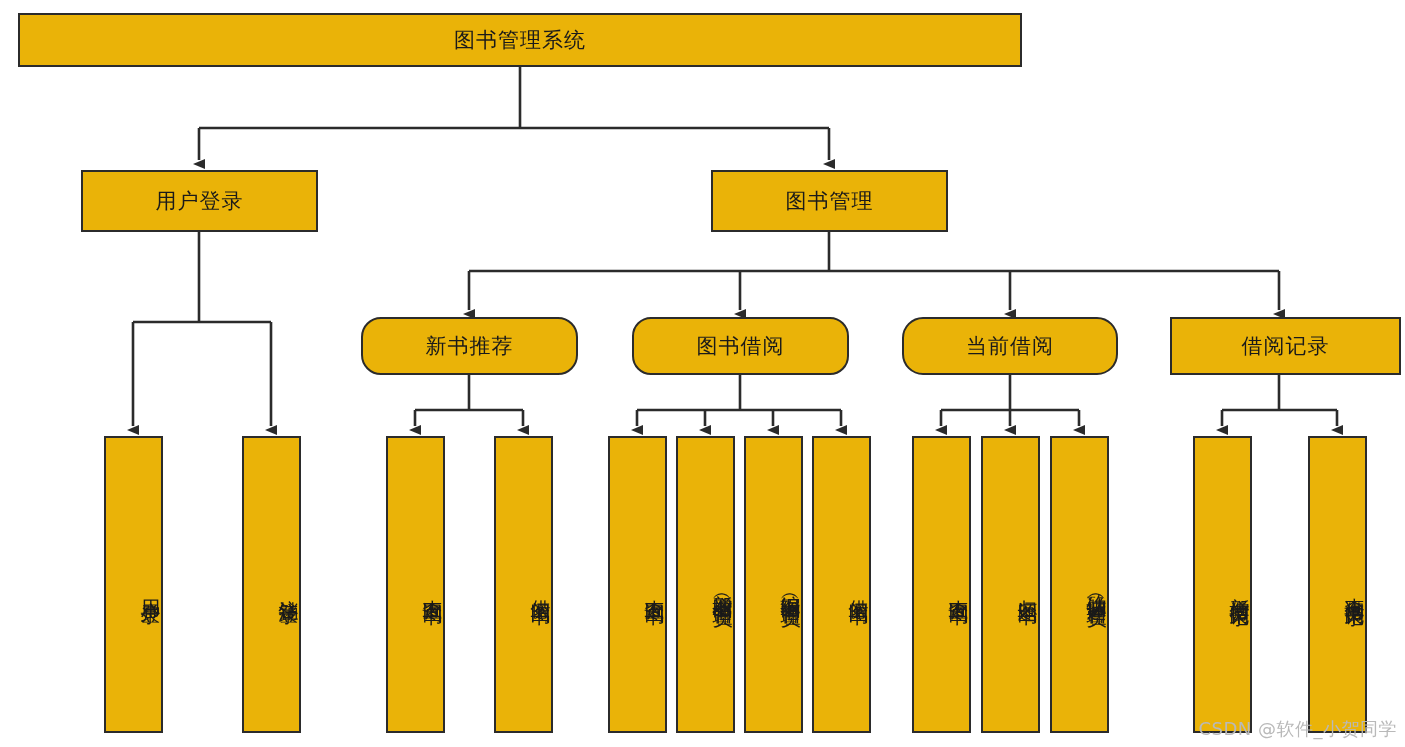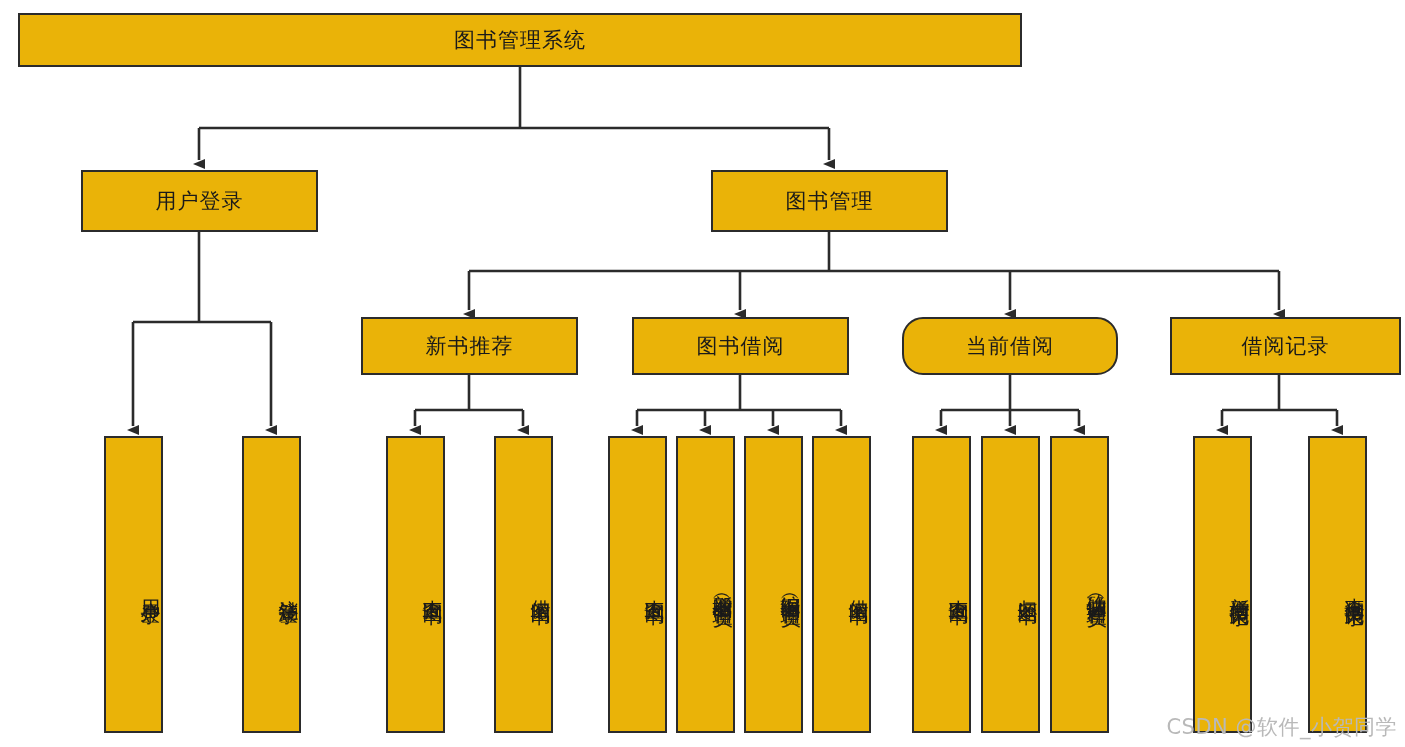--- a/index.html
+++ b/index.html
@@ -47,21 +47,21 @@
     justify-content: center;
     line-height: 1.05;
   }
   .node .label {
     white-space: pre;
   }
   .watermark {
     position: absolute;
     right: 8px;
     bottom: 6px;
-    font-size: 21px;
+    font-size: 18px;
     color: #b9b9b9;
     letter-spacing: 0.5px;
     white-space: nowrap;
   }
 </style>
 </head>
 <body>
 
 <div id="canvas">
 
@@ -120,24 +120,24 @@
     <span class="label">图书管理系统</span>
   </div>
 
   <div class="node horiz" style="left:81px; top:170px; width:237px; height:62px;">
     <span class="label">用户登录</span>
   </div>
   <div class="node horiz" style="left:711px; top:170px; width:237px; height:62px;">
     <span class="label">图书管理</span>
   </div>
 
-  <div class="node horiz" style="left:361px; top:317px; width:217px; height:58px;">
+  <div class="node horiz" style="left:361px; top:317px; width:217px; height:58px;border-radius:20px;">
     <span class="label">新书推荐</span>
   </div>
-  <div class="node horiz" style="left:632px; top:317px; width:217px; height:58px;">
+  <div class="node horiz" style="left:632px; top:317px; width:217px; height:58px;border-radius:19px;">
     <span class="label">图书借阅</span>
   </div>
   <div class="node horiz" style="left:902px; top:317px; width:216px; height:58px;border-radius:21px;">
     <span class="label">当前借阅</span>
   </div>
   <div class="node horiz" style="left:1170px; top:317px; width:231px; height:58px;">
     <span class="label">借阅记录</span>
   </div>
 
   <div class="node vert" style="left:104px; top:436px; width:59px; height:297px;">

